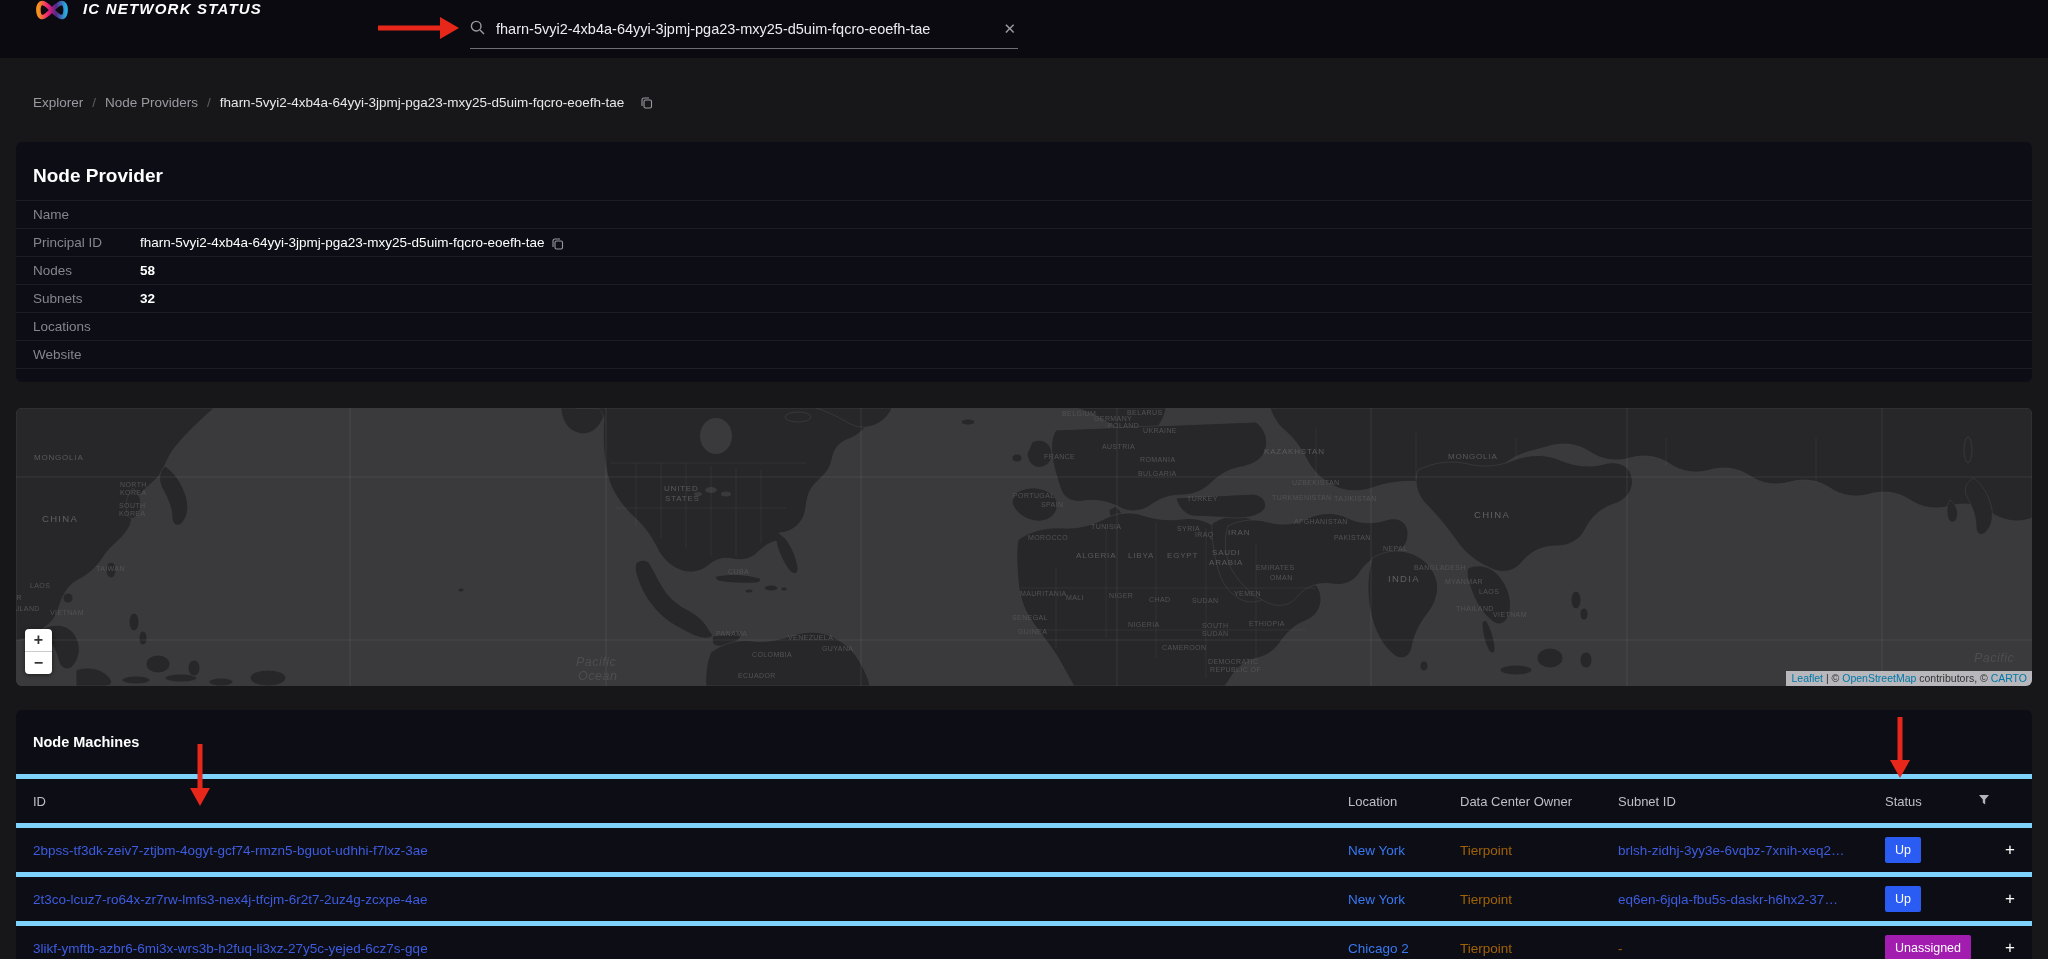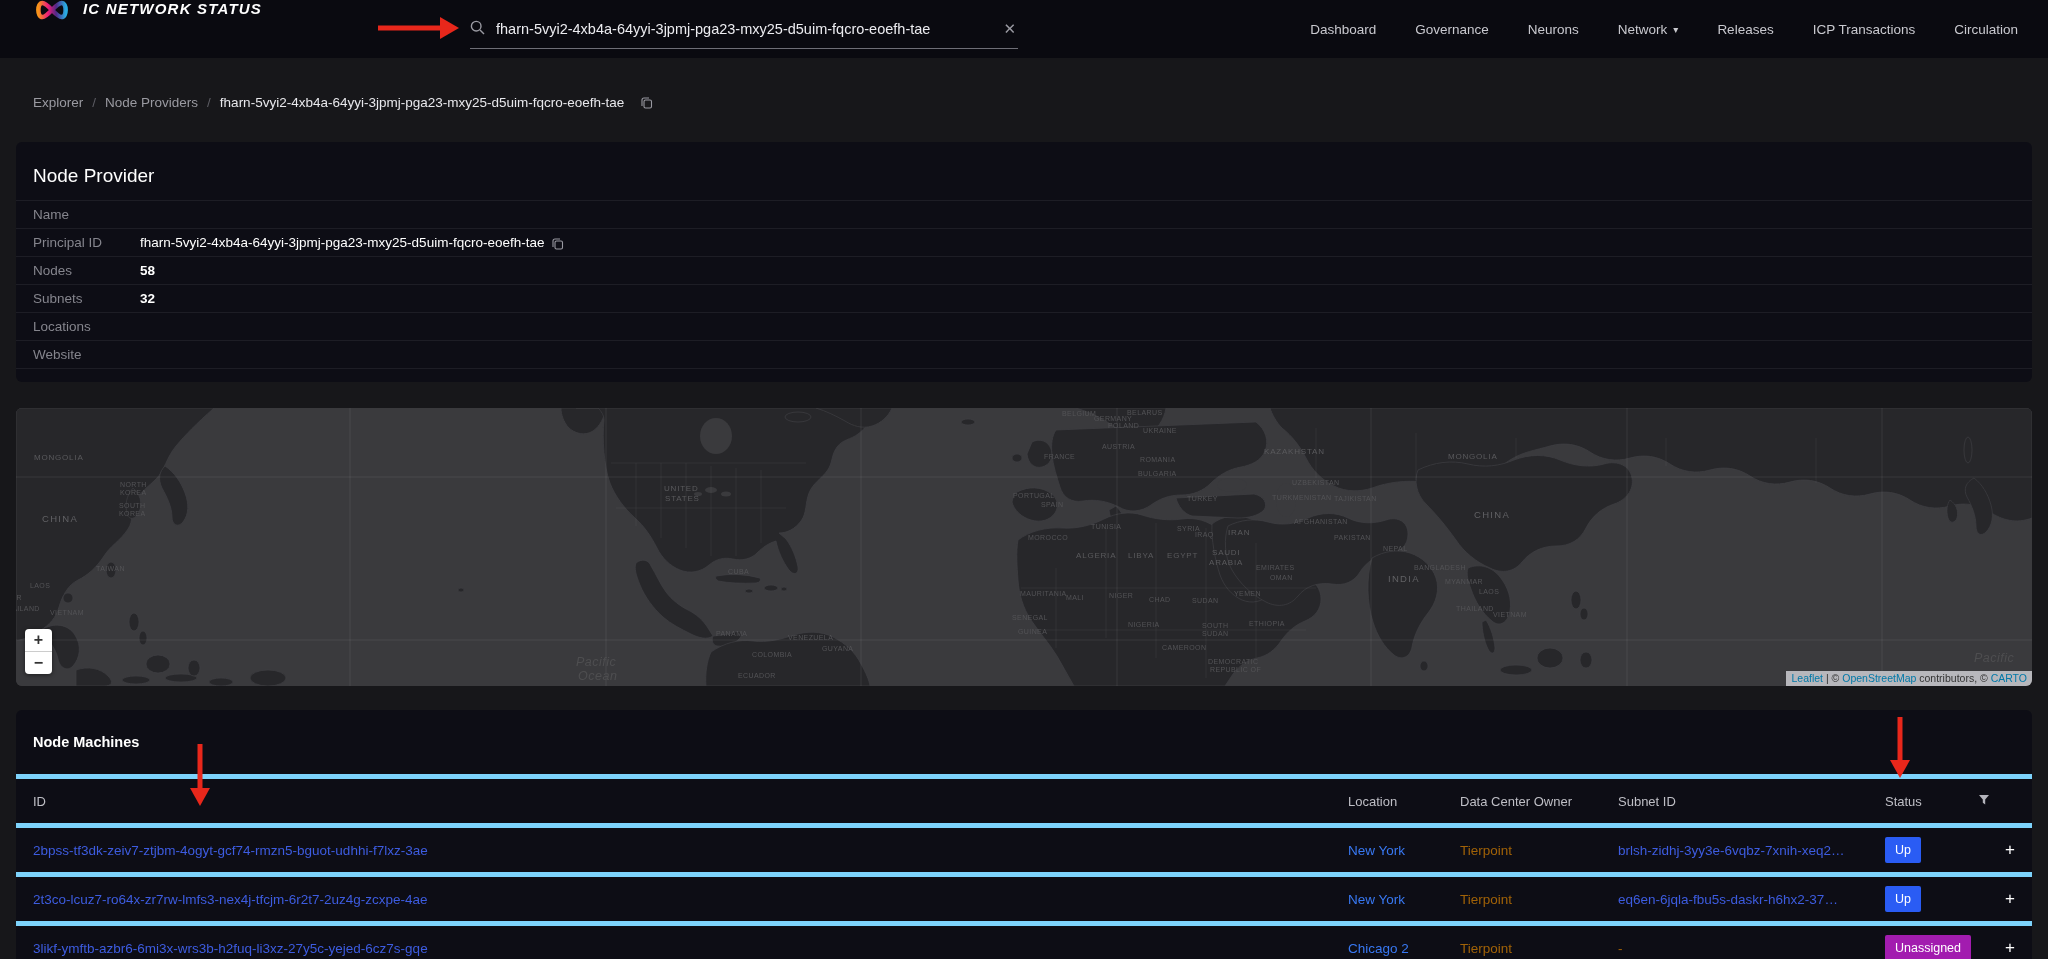--- a/index.html
+++ b/index.html
@@ -15,21 +15,21 @@
   .nav{position:absolute;right:30px;top:0;height:58px;display:flex;align-items:center;gap:39px;}
   .nav-item{color:#c9c9cf;font-size:13.5px;white-space:nowrap;cursor:pointer;display:flex;align-items:center;gap:6px;}
   .caret{font-size:10px;color:#c9c9cf;}
   
   .breadcrumb{position:absolute;left:33px;top:94px;display:flex;align-items:center;gap:9px;font-size:13.5px;}
   .bc-gray{color:#9a9aa1;}  .bc-sep{color:#5c5c63;}  .bc-white{color:#e8e8ec;}
   .copy-ic{display:inline-block;margin-left:7px;position:relative;top:2px;}
   
   .card{position:absolute;left:16px;width:2016px;background:#0d0d15;border-radius:6px;}
   .card1{top:142px;height:240px;}
-  .card-title{color:#fff;font-size:19px;font-weight:400;padding:23px 17px 13px 17px;}
+  .card-title{color:#fff;font-size:19px;font-weight:700;padding:23px 17px 13px 17px;}
   .prow{display:grid;grid-template-columns:107px 1fr;align-items:center;height:27px;
         margin:0 0;padding:0 17px;border-top:1px solid #1d1d25;}
   .prow .lab{color:#85858d;font-size:13.5px;}
   .prow .val{color:#fff;font-size:13.5px;display:flex;align-items:center;}
   .prow .val.bold{font-weight:bold;}
   .card1 .bottomline{border-top:1px solid #1d1d25;margin:0 0;}
   
   .mapcard{top:408px;height:278px;overflow:hidden;background:#3a3a3d;}
   .zoomctl{position:absolute;left:9px;bottom:12px;width:27px;border-radius:4px;overflow:hidden;
            box-shadow:0 1px 4px rgba(0,0,0,.5);}
@@ -85,32 +85,20 @@
         <svg width="15" height="15" viewBox="0 0 15 15">
             <circle cx="6.2" cy="6.2" r="4.8" fill="none" stroke="#9a9aa2" stroke-width="1.4"></circle>
             <line x1="10" y1="10" x2="14" y2="14" stroke="#9a9aa2" stroke-width="1.4"></line>
           </svg>
       </span>
       <span class="search-text">fharn-5vyi2-4xb4a-64yyi-3jpmj-pga23-mxy25-d5uim-fqcro-eoefh-tae</span>
       <span class="search-x">✕</span>
     </div>
   </div>
 
-  <div class="nav">
-    <span class="nav-item">Dashboard</span>
-    <span class="nav-item">Governance</span>
-    <span class="nav-item">Neurons</span>
-    <span class="nav-item">
-      <span>Network</span>
-      <span class="caret">▾</span>
-    </span>
-    <span class="nav-item">Releases</span>
-    <span class="nav-item">ICP Transactions</span>
-    <span class="nav-item">Circulation</span>
-  </div>
 </div>
 
 <div class="breadcrumb">
   <span class="bc-gray">Explorer</span>
   <span class="bc-sep">/</span>
   <span class="bc-gray">Node Providers</span>
   <span class="bc-sep">/</span>
   <span class="bc-white">fharn-5vyi2-4xb4a-64yyi-3jpmj-pga23-mxy25-d5uim-fqcro-eoefh-tae</span>
   <span class="copy-ic">
     <svg width="13" height="13" viewBox="0 0 13 13">

